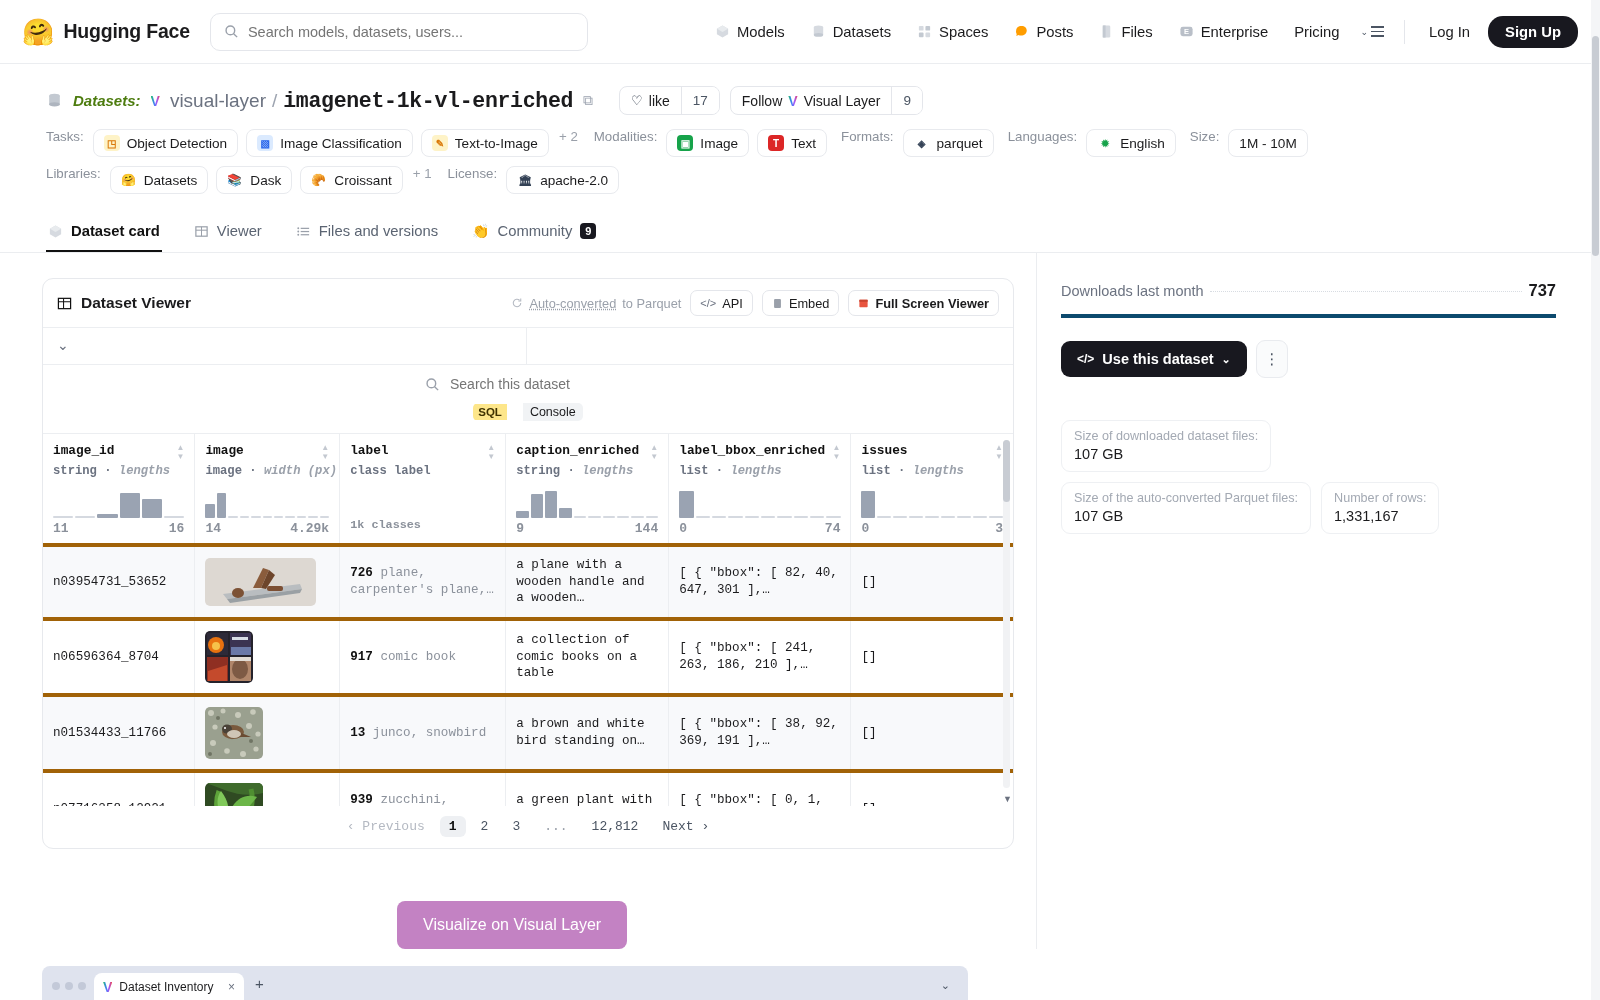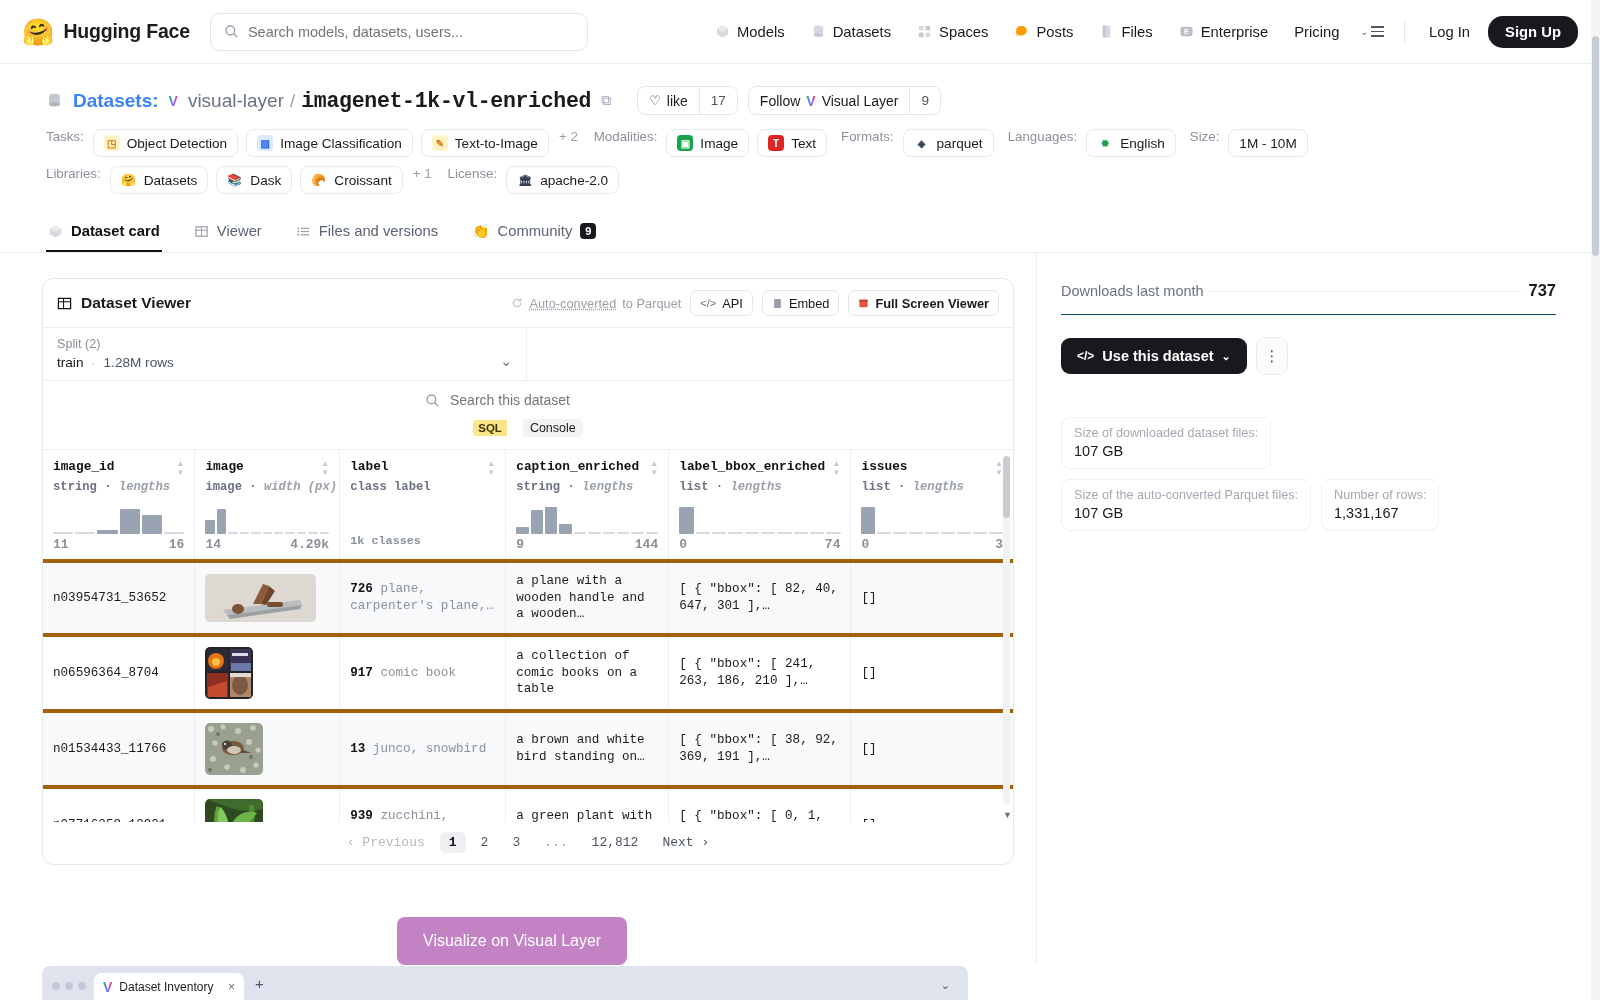--- a/index.html
+++ b/index.html
@@ -44,21 +44,21 @@
     padding: 8px 17px; border-radius: 15px; margin-left: 6px; cursor: pointer;
   }
   .ico { width: 15px; height: 15px; display: inline-block; flex: none; }
   .hamb { display: flex; align-items: center; gap: 3px; padding: 6px 8px; cursor: pointer; }
   .hamb .bars { display: flex; flex-direction: column; gap: 3px; }
   .hamb .bars i { display: block; width: 13px; height: 1.6px; background: #4b5563; }
 
   
   #dshead { padding: 22px 46px 0 46px; }
   .title-row { display: flex; align-items: center; gap: 10px; flex-wrap: nowrap; }
-  .t-datasets { font-size: 19px; color: #3b82f6; font-weight: 600; }
+  .t-datasets { font-size: 15px; color: #4d7c0f; font-weight: 600; font-style: italic; }
   .t-org { font-size: 19px; color: #6b7280; font-weight: 500; }
   .t-slash { font-size: 19px; color: #9ca3af; font-weight: 400; margin: 0 -4px; }
   .t-name { font-size: 21.5px; font-weight: bold; letter-spacing: -0.3px; }
   .copy-ico { color: #9ca3af; font-size: 14px; cursor: pointer; }
   .pillgrp { display: flex; align-items: stretch; border: 1px solid #e4e6eb; border-radius: 8px; overflow: hidden; height: 29px; }
   .pillgrp > div { display: flex; align-items: center; gap: 6px; padding: 0 11px; font-size: 14px; cursor: pointer; }
   .pillgrp .cnt { border-left: 1px solid #e4e6eb; color: #4b5563; background: #fff; font-size: 13.5px; }
   .vl-logo {
     font-weight: bold; font-size: 14px;
     background: linear-gradient(90deg,#22c55e,#3b82f6,#a855f7,#ef4444);
@@ -184,21 +184,21 @@
   .pager .cur { background: #eef0f3; color: #111; font-weight: bold; }
   .pager .dots { color: #9aa0aa; cursor: default; }
 
   .vizbtn {
     margin: 52px 0 0 355px; background: #c382c3; color: #fff; border: 0;
     border-radius: 8px; padding: 15px 26px; font-size: 16px; cursor: pointer;
     font-family: "Liberation Sans", sans-serif;
   }
 
   
-  .dl-row { display: flex; align-items: baseline; gap: 6px; padding-bottom: 14px; border-bottom: 1px solid #0c4a6e; }
+  .dl-row { display: flex; align-items: baseline; gap: 6px; padding-bottom: 14px; border-bottom: 4px solid #0c4a6e; }
   .dl-lbl { font-size: 14.5px; color: #6b7280; }
   .dl-dots { flex: 1; border-bottom: 1.4px dotted #d8dce2; transform: translateY(-4px); }
   .dl-num { font-size: 16.5px; font-weight: bold; }
   .use-row { display: flex; align-items: center; gap: 9px; margin-top: 22px; }
   .use-btn {
     background: #18181f; color: #fff; border-radius: 9px; padding: 10px 16px;
     font-size: 14.5px; font-weight: bold; display: flex; align-items: center; gap: 8px; cursor: pointer;
   }
   .kebab {
     width: 32px; height: 38px; border: 1px solid #e9ebef; border-radius: 9px; background: #fafbfc;
@@ -486,28 +486,20 @@
                 <rect x="2" y="2.5" width="12" height="11" rx="1" fill="#e8543f"></rect>
                 <rect x="2" y="2.5" width="12" height="3" fill="#c8432f"></rect>
               </svg>
             <span>Full Screen Viewer</span>
           </div>
         </div>
       </div>
 
       <div class="v-split">
         <div class="split-sel">
-          <div class="inner">
-            <div class="split-lbl">Split (2)</div>
-            <div class="split-val">
-              <span>train</span>
-              <span class="dot">·</span>
-              <span class="rows">1.28M rows</span>
-            </div>
-          </div>
           <div class="chev">⌄</div>
         </div>
         <div class="split-rest"></div>
       </div>
 
       <div class="v-search">
         <div class="sfield">
           <svg class="ico" viewBox="0 0 16 16">
               <circle cx="6.8" cy="6.8" r="4.6" fill="none" stroke="#9aa0aa" stroke-width="1.5"></circle>
               <line x1="10.3" y1="10.3" x2="14" y2="14" stroke="#9aa0aa" stroke-width="1.5"></line>

